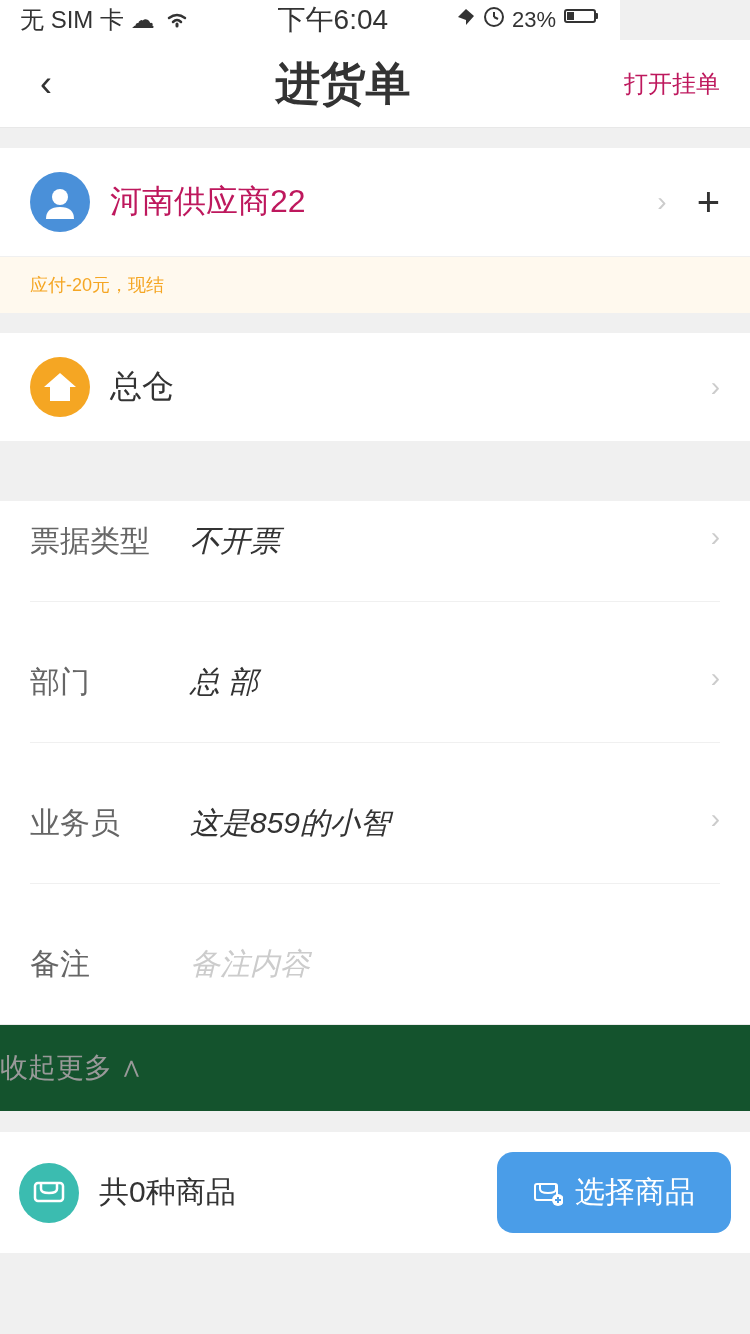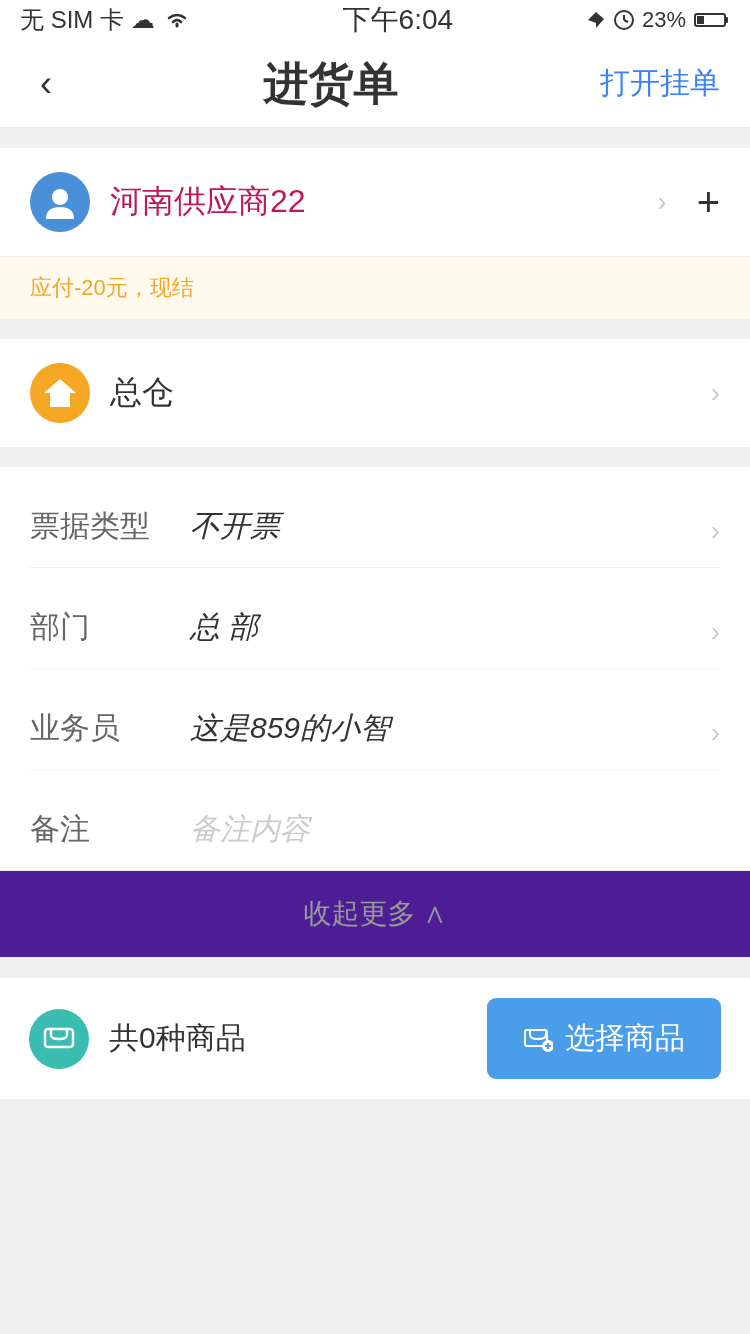--- a/index.html
+++ b/index.html
@@ -9,21 +9,21 @@
       width: 750px;
       min-height: 1334px;
       background: #f0f0f0;
       font-family: -apple-system, "PingFang SC", "Microsoft YaHei", sans-serif;
       font-size: 28px;
       color: #333;
     }
 
     
     .status-bar {
-      width: 750px;
+      width: 620px;
       height: 40px;
       background: #fff;
       display: flex;
       align-items: center;
       justify-content: space-between;
       padding: 0 20px;
       font-size: 24px;
       color: #333;
     }
     .status-left {
@@ -31,21 +31,20 @@
       align-items: center;
       gap: 8px;
     }
     .status-center {
       font-size: 28px;
       font-weight: 500;
       margin-left: 19px;
     }
     .status-right {
       display: flex;
-      align-items: center;
       gap: 8px;
       font-size: 22px;
     }
 
     
     .nav-bar {
       width: 750px;
       height: 88px;
       background: #fff;
       display: flex;
@@ -59,22 +58,22 @@
       color: #333;
       cursor: pointer;
       padding: 10px;
     }
     .nav-title {
       font-size: 45px;
       font-weight: 600;
       color: #333;
     }
     .nav-action {
-      font-size: 30px;
-      color: #3b82f6;
+      font-size: 24px;
+      color: #be185d;
       cursor: pointer;
     }
 
     
     .section-gap {
       height: 20px;
       background: #f0f0f0;
     }
 
     
@@ -115,21 +114,21 @@
     .supplier-add {
       font-size: 40px;
       color: #333;
       cursor: pointer;
     }
 
     
     .notice-bar {
       background: #fff9ee;
       padding: 16px 30px;
-      font-size: 22px;
+      font-size: 18px;
       color: #f5a623;
     }
 
     .gap-small {
       height: 20px;
       background: #f0f0f0;
     }
 
     
     .warehouse-row {
@@ -162,60 +161,60 @@
 
     .divider {
       height: 1px;
       background: #f0f0f0;
       margin: 0 30px;
     }
 
     
     .form-row {
       display: flex;
-      align-items: flex-end;
+      align-items: flex-start;
       padding: 20px 30px;
       background: #fff;
       min-height: 100px;
+      margin-top: 40px;
     }
     .form-label {
       font-size: 30px;
       color: #666;
       width: 140px;
       flex-shrink: 0;
     }
     .form-value {
       flex: 1;
       font-size: 30px;
       color: #333;
       padding-left: 20px;
       font-style: italic;
     }
     .form-value.placeholder {
       color: #ccc;
     }
 
     
     .collapse-bar {
-      background: #4c1d95;
-      text-align: center;
+      background: #14532d;
       padding: 24px 0;
       font-size: 28px;
       color: #999;
       border-top: 1px solid #ebebeb;
       cursor: pointer;
     }
 
     
     .bottom-bar {
       width: 750px;
       background: #fff;
       display: flex;
       align-items: center;
-      padding: 20px 29px;
+      padding: 20px 19px;
       gap: 20px;
       border-top: 1px solid #f0f0f0;
     }
     .product-icon {
       width: 60px;
       height: 60px;
       border-radius: 50%;
       background: #3bbcb0;
       display: flex;
       align-items: center;
@@ -224,21 +223,21 @@
     }
     .product-count {
       flex: 1;
       font-size: 30px;
       color: #333;
     }
     .select-btn {
       background: #4a9de8;
       color: #fff;
       border: none;
-      border-radius: 9px;
+      border-radius: 16px;
       padding: 20px 36px;
       font-size: 30px;
       display: flex;
       align-items: center;
       gap: 12px;
       cursor: pointer;
     }
 
     
     .page-bg {

